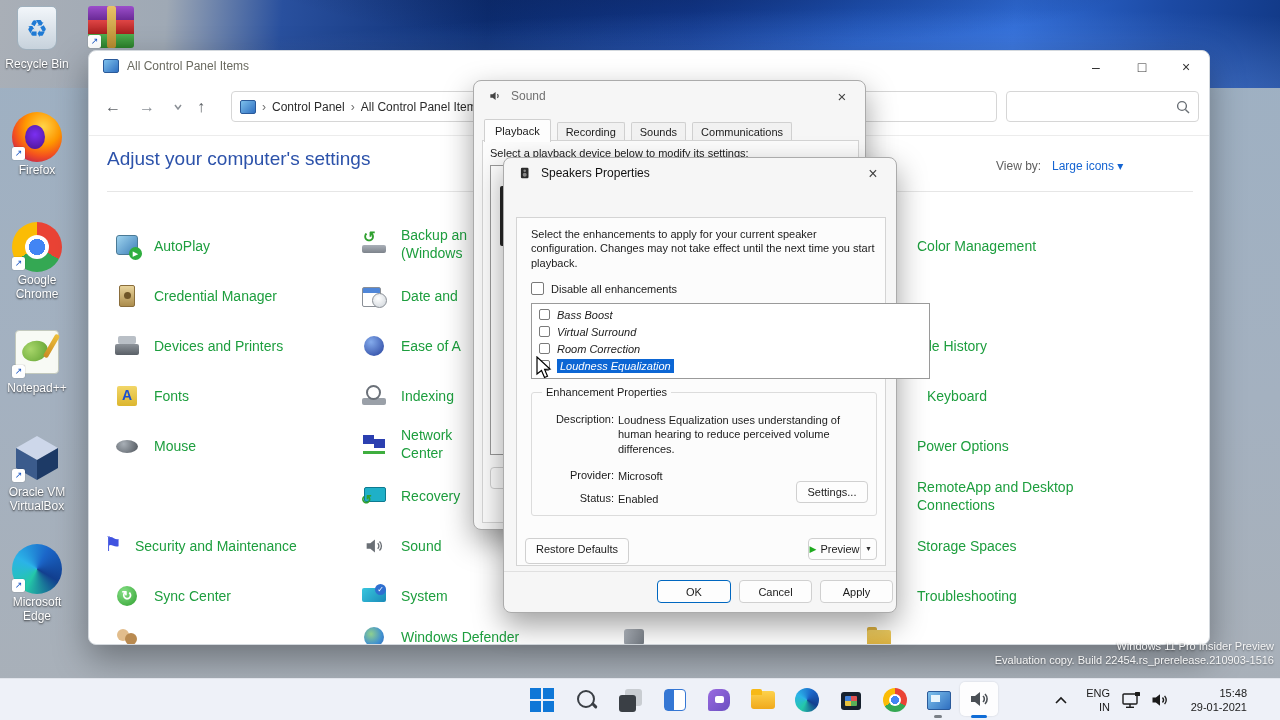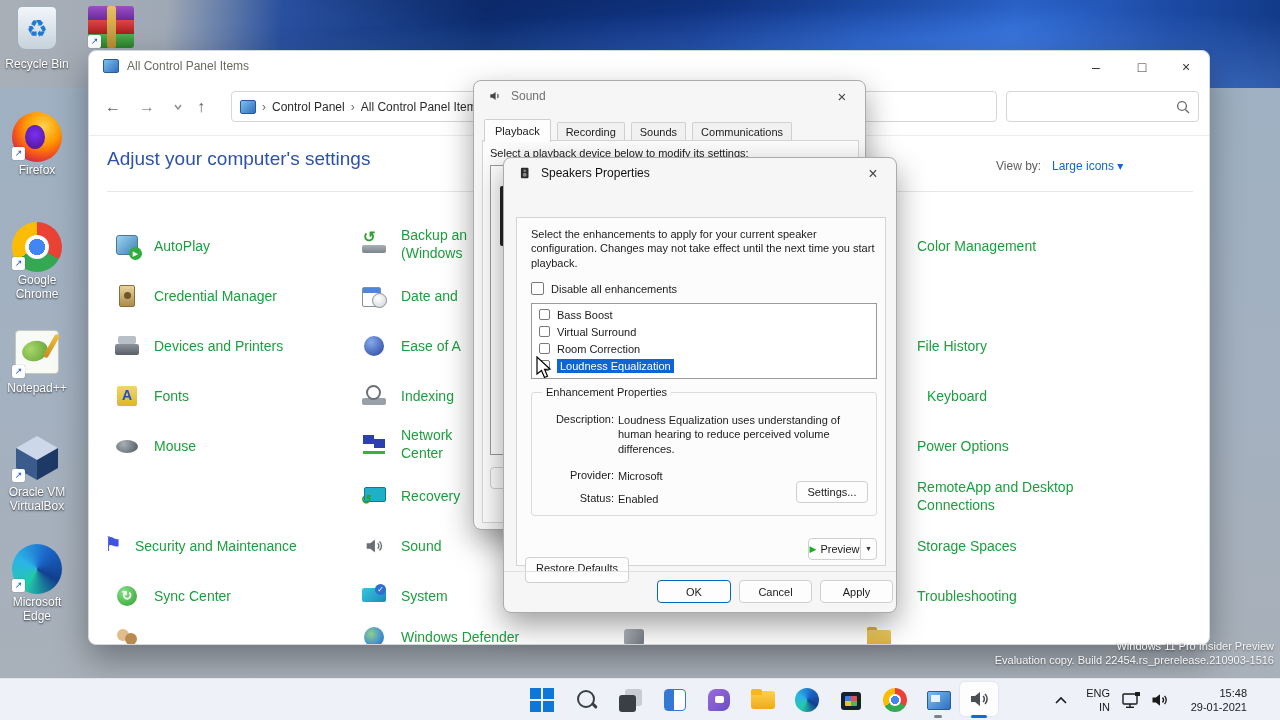--- a/index.html
+++ b/index.html
@@ -146,21 +146,21 @@
   #sound .seltext { position:absolute; left:16px; top:66px; width:368px; font-size:11px; color:#1b1b1b; white-space:nowrap; overflow:hidden; }
   #sound .devlist { position:absolute; left:16px; top:84px; width:345px; height:290px; background:#fff; border:1px solid #9a9a9a; }
   #sound .devtile { position:absolute; left:9px; top:20px; width:64px; height:60px; background:#262626; border-radius:2px; }
   #sound .sbtn { left:16px; top:386px; width:92px; height:22px; }
 
   
   #speakers { left:503px; top:157px; width:394px; height:456px; }
   #speakers .pane { left:12px; top:59px; width:370px; height:349px; }
   .intro { position:absolute; left:14px; top:9px; width:344px; font-size:11px; color:#1b1b1b; line-height:1.3; }
   .disable-row { position:absolute; left:14px; top:64px; display:flex; align-items:center; gap:7px; font-size:11px; color:#1b1b1b; }
-  .enh-list { position:absolute; left:14px; top:85px; width:346px; height:76px; background:#fff; border:1px solid #9a9a9a; padding:2px 0; }
+  .enh-list { position:absolute; left:14px; top:85px; width:399px; height:76px; background:#fff; border:1px solid #9a9a9a; padding:2px 0;font-style:italic; }
   .enh-row { display:flex; align-items:center; gap:7px; height:17px; padding-left:7px; font-size:11px; color:#1b1b1b; }
   .enh-row .cbx { width:11px; height:11px; }
   .enh-row .sel { background:#0c66d4; color:#fff; padding:1px 3px; }
   .grp { position:absolute; left:14px; top:174px; width:346px; height:124px; border:1px solid #dcdcdc; border-radius:3px; }
   .grp .legend { position:absolute; left:10px; top:-7px; background:#fcfcfc; padding:0 4px; font-size:11px; color:#1b1b1b; }
   .grp .row { position:absolute; display:flex; font-size:11px; color:#1b1b1b; }
   .grp .rlabel { width:72px; text-align:right; flex:0 0 72px; }
   .grp .rval { margin-left:4px; width:250px; line-height:1.3; }
   .bottombar { position:absolute; left:0; top:413px; width:100%; border-top:1px solid #e0e0e0; }
   .preview-btn { display:flex; align-items:center; }
@@ -496,21 +496,21 @@
         <span class="rlabel">Provider:</span>
         <span class="rval">Microsoft</span>
       </div>
       <div class="row" style="left:10px;top:99px;">
         <span class="rlabel">Status:</span>
         <span class="rval">Enabled</span>
       </div>
       <div class="btn" style="right:8px;top:88px;width:72px;height:22px;">Settings...</div>
     </div>
 
-    <div class="btn" style="left:8px;top:320px;width:104px;height:26px;margin-top:19px;">Restore Defaults</div>
+    <div class="btn" style="left:8px;top:320px;width:104px;height:26px;">Restore Defaults</div>
     <div class="btn preview-btn" style="left:291px;top:320px;width:69px;height:22px;">
       <span class="main">
           <span class="tri">▶</span>
           <span>Preview</span>
         </span>
       <span class="drop">▼</span>
     </div>
   </div>
 
   <div class="bottombar"></div>

